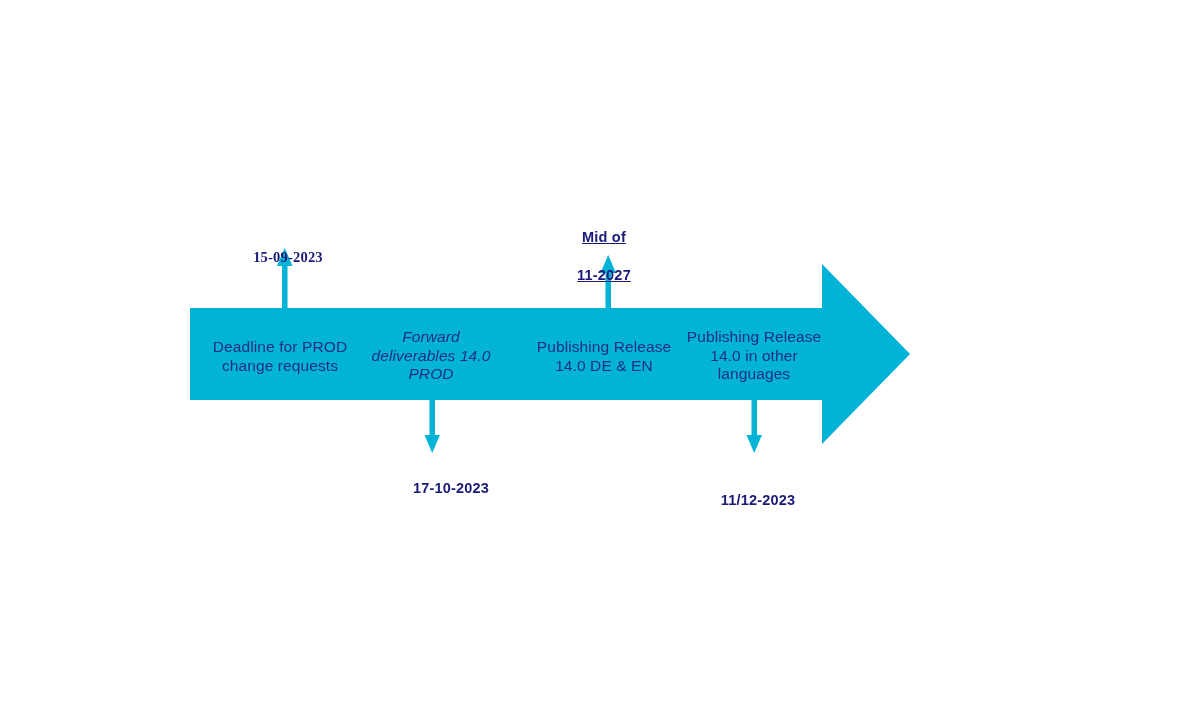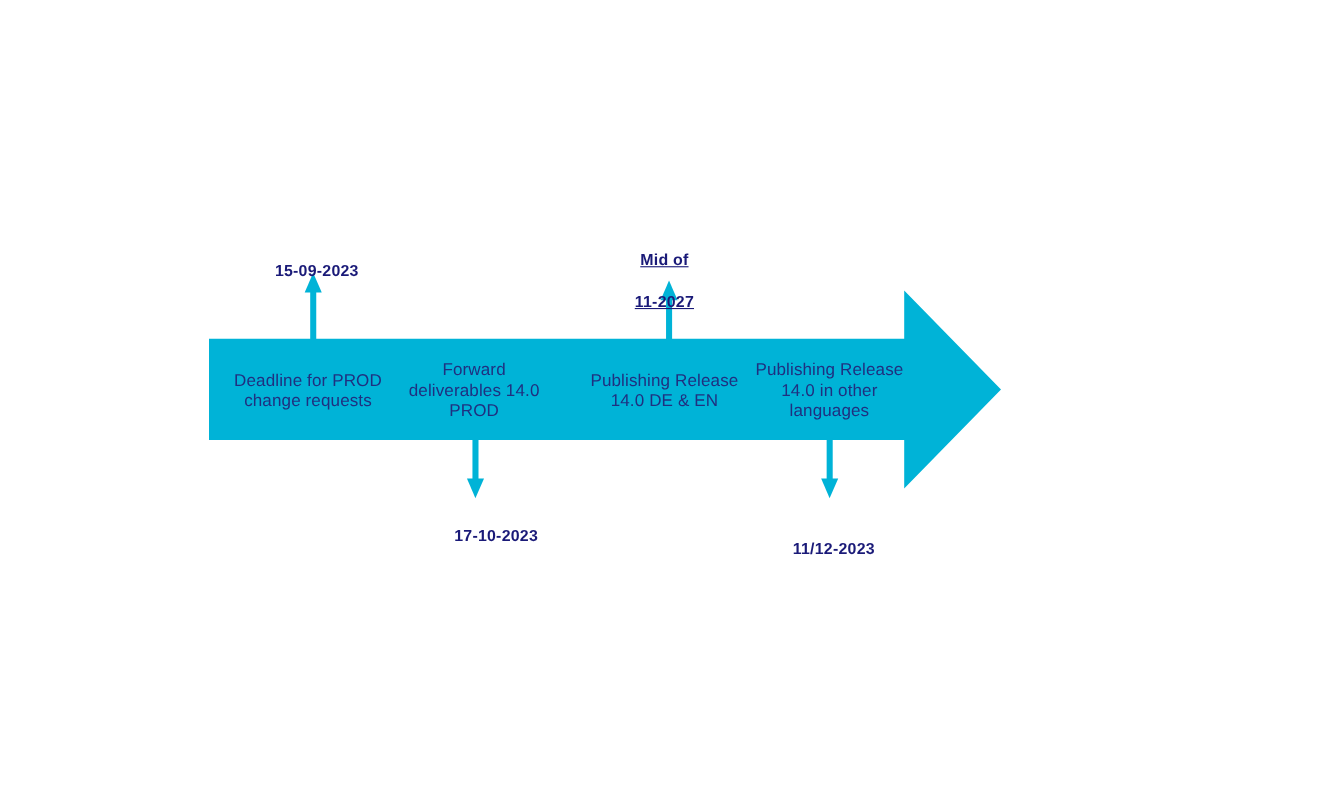--- a/index.html
+++ b/index.html
@@ -84,32 +84,32 @@
       <g>
         <rect x="751.5" y="398" width="5.5" height="46" fill="#00b3d7"></rect>
         <polygon points="754.2,453 746.5,435 762,435" fill="#00b3d7"></polygon>
       </g>
     </g>
   </svg>
 
   <div class="seg-label" style="left:280px; top:356px;">Deadline for PROD
 change requests</div>
 
-  <div class="seg-label" style="left:431px; top:356px;">Forward
+  <div class="seg-label" style="left:431px; top:356px;font-style:italic;">Forward
 deliverables 14.0
 PROD</div>
 
   <div class="seg-label" style="left:604px; top:356px;">Publishing Release
 14.0 DE &amp; EN</div>
 
   <div class="seg-label" style="left:754px; top:356px;">Publishing Release
 14.0 in other
 languages</div>
 
-  <div class="date-label" style="left:288px; top:219px;">
+  <div class="date-label" style="left:288px; top:229px;font-family:Liberation Serif, serif;">
     <span class="dline">15-09-2023</span>
   </div>
 
   <div class="date-label" style="left:451px; top:460px;">
     <span class="dline">17-10-2023</span>
   </div>
 
   <div class="date-label underlined" style="left:604px; top:209px;">
     <span class="dline">Mid of</span>
     <span class="dline">11-2027</span>

